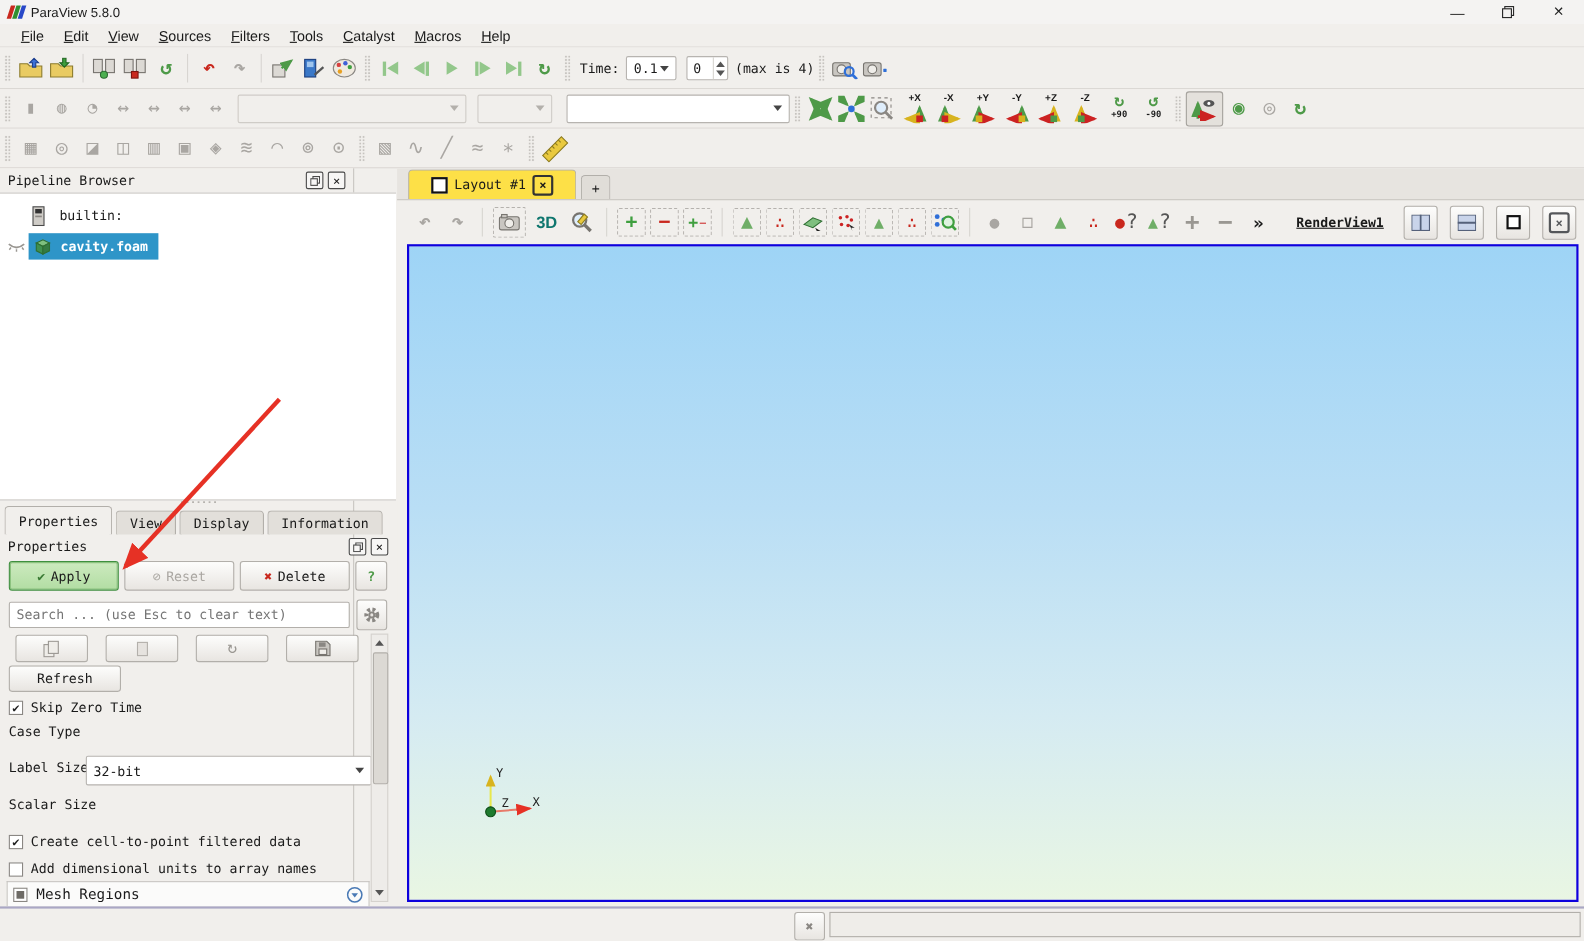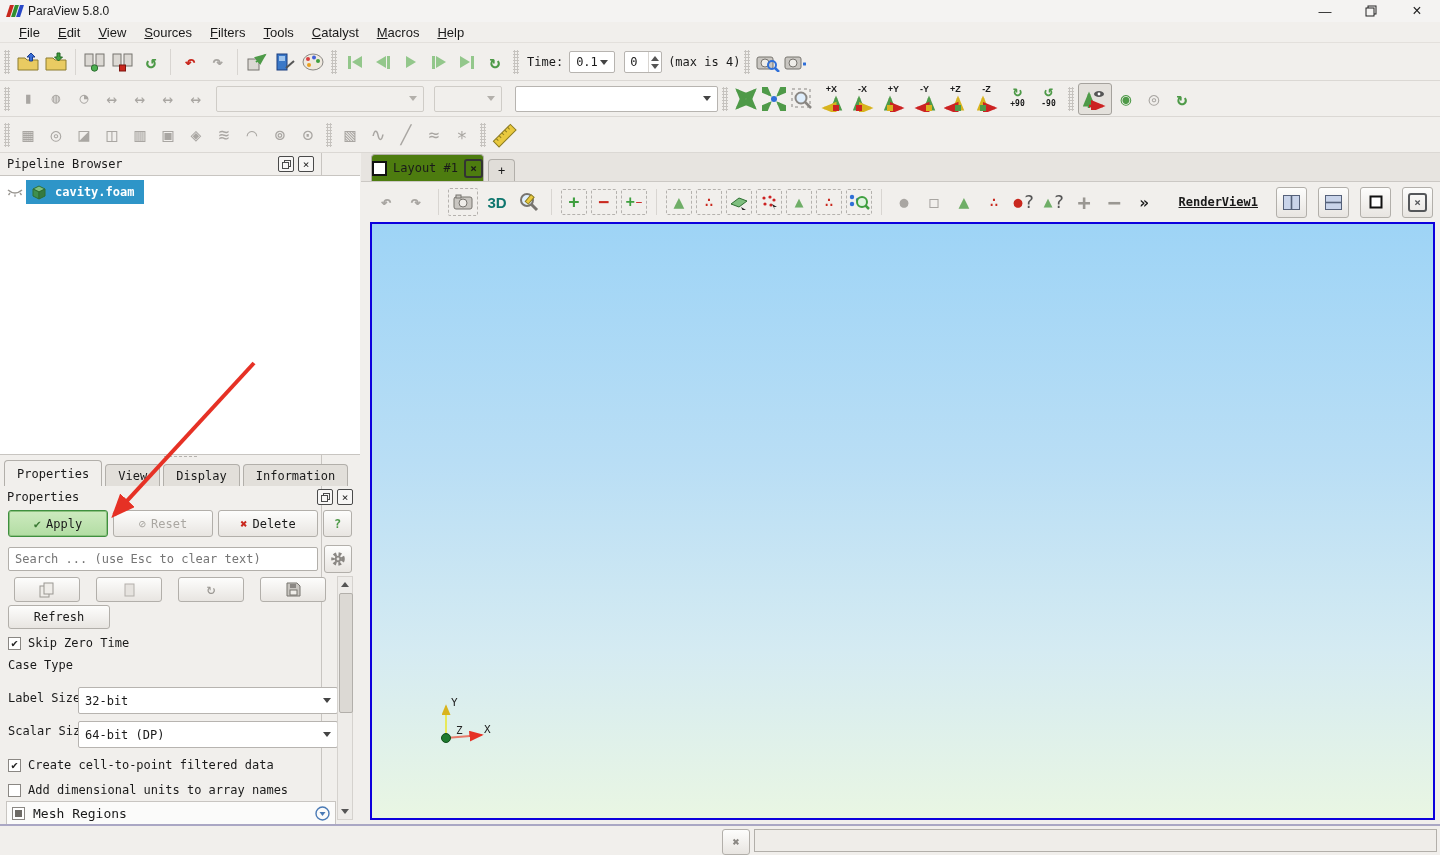--- a/index.html
+++ b/index.html
@@ -104,22 +104,22 @@
   .vscroll{position:absolute;left:337px;top:423px;width:16px;height:244px;background:#eeece9;
            border:1px solid #d5d2ce;box-sizing:border-box}
   .sarr{height:15px;display:flex;align-items:center;justify-content:center}
   .sthumb{position:absolute;left:1px;top:16px;width:12px;height:118px;background:#dcd9d4;
           border:1px solid #b2afaa;border-radius:2px}
   .sdnbtm{position:absolute;bottom:0;left:0;width:14px}
   
   #mainarea{position:absolute;left:361px;top:153px;width:1079px;height:671px;background:#f1efec}
   .viewtabbar{position:absolute;left:0;top:0;width:1079px;height:29px;background:#e7e4e0;
               border-bottom:1px solid #cbc8c4;box-sizing:border-box;display:flex;align-items:flex-end;padding-left:10px;gap:4px}
-  .vtab{height:26px;background:#4d7c0f;border:1px solid #b2afaa;border-bottom:none;border-radius:4px 4px 0 0;
-        display:flex;align-items:center;gap:6px;padding:0 0}
+  .vtab{height:26px;background:#fde047;border:1px solid #b2afaa;border-bottom:none;border-radius:4px 4px 0 0;
+        display:flex;align-items:center;gap:6px;padding:0 20px}
   .vtab.plus{height:21px;background:#e0ddd8;padding:0 9px}
   .sqico{width:11px;height:11px;border:2px solid #111;background:#fff}
   .xbox{width:15px;height:15px;border:2px solid #333;border-radius:3px;display:flex;align-items:center;
         justify-content:center;font-size:11px;font-weight:bold;line-height:1}
   .viewtb{position:absolute;left:0;top:29px;width:1079px;height:40px;display:flex;align-items:center;
           padding-left:12px;box-sizing:border-box;gap:4px}
   .vb{min-width:26px;height:26px;display:flex;align-items:center;justify-content:center;flex:none;gap:1px}
   .dash{border:1px dashed #b5b2ae;border-radius:2px;box-sizing:border-box}
   .rvlabel{margin-left:auto;font-weight:bold;text-decoration:underline;margin-right:14px}
   .winbtn{width:29px;height:29px;border:1px solid #b2afaa;border-radius:3px;flex:none;margin-right:7px;
@@ -515,20 +515,28 @@
             <rect x="2.5" y="0.5" width="6" height="6" fill="none" stroke="#4a4a4a"></rect>
             <rect x="0.5" y="2.5" width="6" height="6" fill="#f7f6f5" stroke="#4a4a4a"></rect>
           </svg>
       </span>
       <span class="hicon">
           <span>×</span>
         </span>
     </span>
   </div>
   <div id="pipetree">
+    <div class="treerow" style="padding-left:28px;margin-top:8px">
+      <svg width="14" height="19" style="margin-right:12px">
+        <rect x="2" y="1" width="10" height="17" fill="#cfccc7" stroke="#4a4a4a"></rect>
+          <rect x="4" y="3" width="6" height="4" fill="#333"></rect>
+          <rect x="4" y="9" width="6" height="1.5" fill="#8a8783"></rect>
+      </svg>
+      <span>builtin:</span>
+    </div>
     <div class="treerow" style="margin-top:4px">
       <svg width="18" height="10" style="margin:0 2px 0 6px">
         <path d="M2,3 q7,6 14,0" fill="none" stroke="#9a9792" stroke-width="1.6"></path>
         <path d="M4,6 l-1.5,2 M9,7.5 l0,2.3 M14,6 l1.5,2" stroke="#9a9792" stroke-width="1.3"></path>
       </svg>
       <span class="sel" style="display:flex;align-items:center;height:24px;padding:0 10px 0 4px;gap:7px">
         <svg width="18" height="18">
           <polygon points="3,6 9,3 15,6 9,9" fill="#7fbf7f" stroke="#2e6e32"></polygon>
           <polygon points="3,6 9,9 9,16 3,13" fill="#3f8f4f" stroke="#2e6e32"></polygon>
           <polygon points="15,6 9,9 9,16 15,13" fill="#357a42" stroke="#2e6e32"></polygon>
@@ -637,24 +645,20 @@
 
   <span class="flbl" style="top:505px">Case Type</span>
 
   <span class="flbl" style="top:538px">Label Size</span>
   <div class="combo fcombo" style="top:534px">
     <span>32-bit</span>
       <span class="arr"></span>
   </div>
 
   <span class="flbl" style="top:571px">Scalar Size</span>
-  <div class="combo fcombo" style="top:568px">
-    <span>64-bit (DP)</span>
-      <span class="arr"></span>
-  </div>
 
   <div class="chkrow" style="top:605px">
     <span class="chk">
         <span>✔</span>
       </span>
     <span>Create cell-to-point filtered data</span>
   </div>
   <div class="chkrow" style="top:630px">
     <span class="chk"></span>
     <span>Add dimensional units to array names</span>

